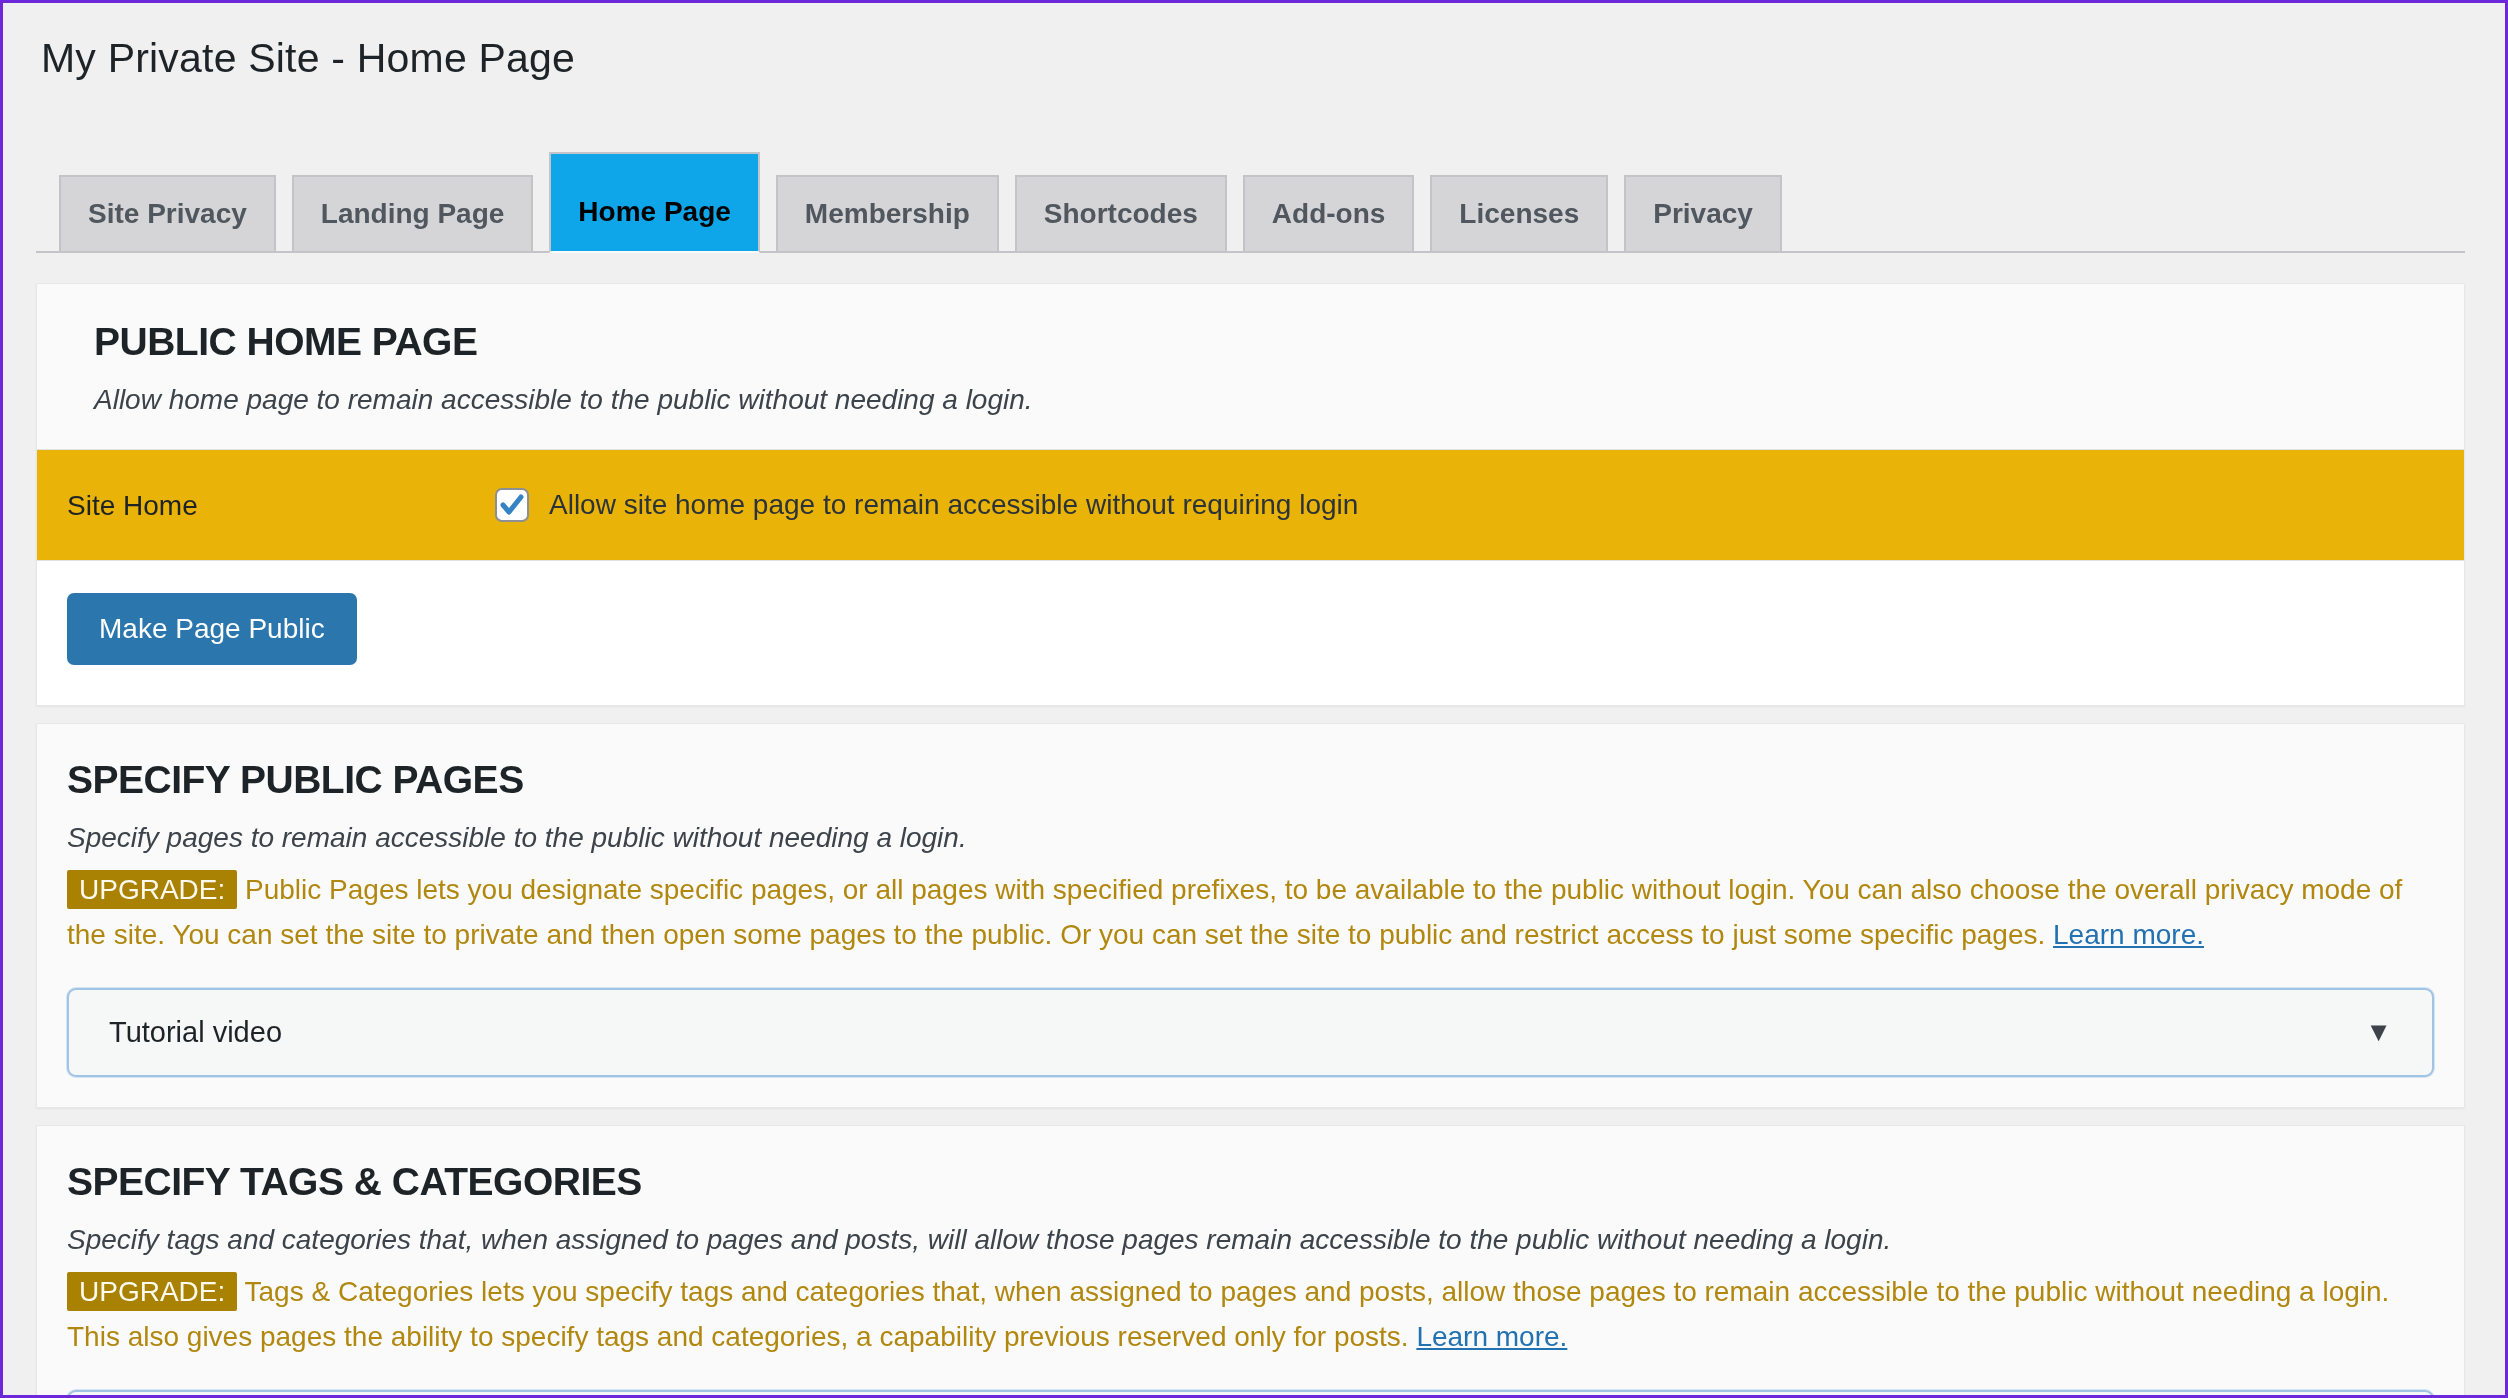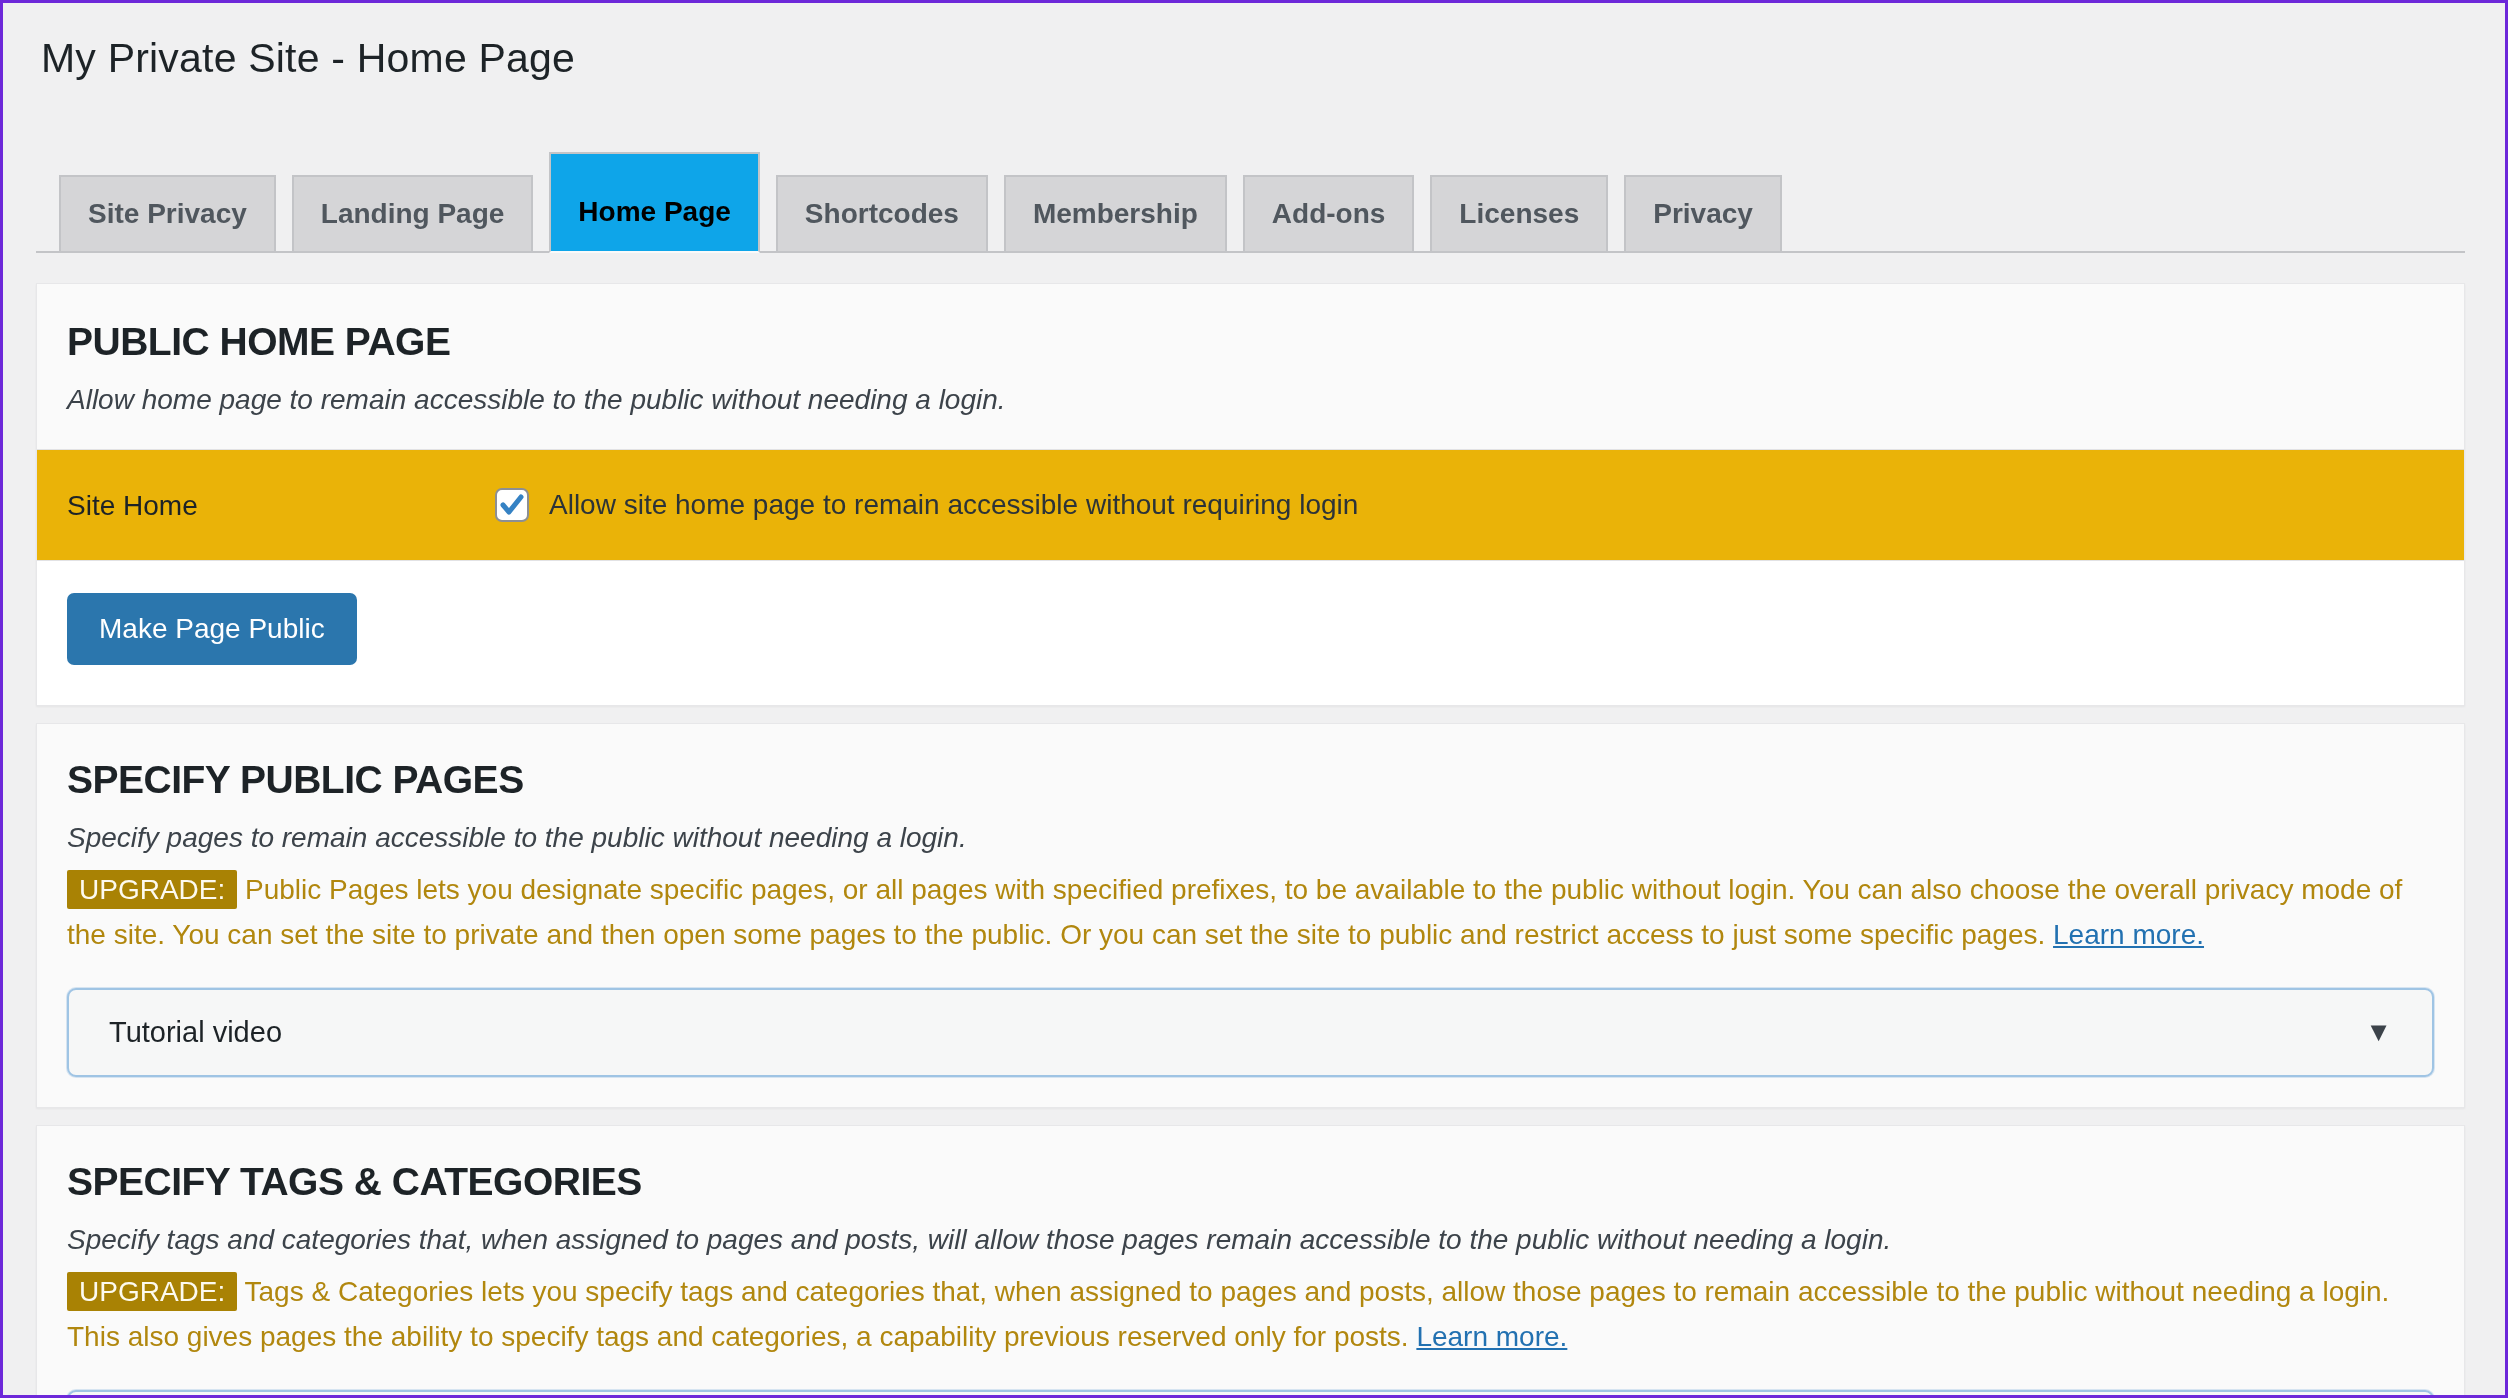--- a/index.html
+++ b/index.html
@@ -52,21 +52,21 @@
     padding-bottom: 23px;
   }
   
   .content { margin: 30px 40px 0 33px; }
   .card {
     background: #fafafa;
     border: 1px solid #e7e7e9;
     box-shadow: 0 1px 2px rgba(0,0,0,0.05);
   }
   .card + .card { margin-top: 17px; }
-  .card-head { padding: 36px 30px 28px 30px; }
+  .card-head { padding: 36px 30px 28px 30px; margin-left: 27px; }
   .section-heading {
     margin: 0 0 16px 0;
     font-size: 39px;
     font-weight: 700;
     color: #1d2327;
     letter-spacing: -0.5px;
   }
   .section-desc {
     margin: 0;
     font-size: 28px;
@@ -162,22 +162,22 @@
 <body>
 
 <div class="window">
 
   <h1 class="page-title">My Private Site - Home Page</h1>
 
   <div class="tabbar">
     <div class="tab">Site Privacy</div>
     <div class="tab">Landing Page</div>
     <div class="tab active">Home Page</div>
+    <div class="tab">Membership</div>
     <div class="tab">Shortcodes</div>
-    <div class="tab">Membership</div>
     <div class="tab">Add-ons</div>
     <div class="tab">Licenses</div>
     <div class="tab">Privacy</div>
   </div>
 
   <div class="content">
 
     <section class="card">
       <div class="card-head">
         <h2 class="section-heading">PUBLIC HOME PAGE</h2>

